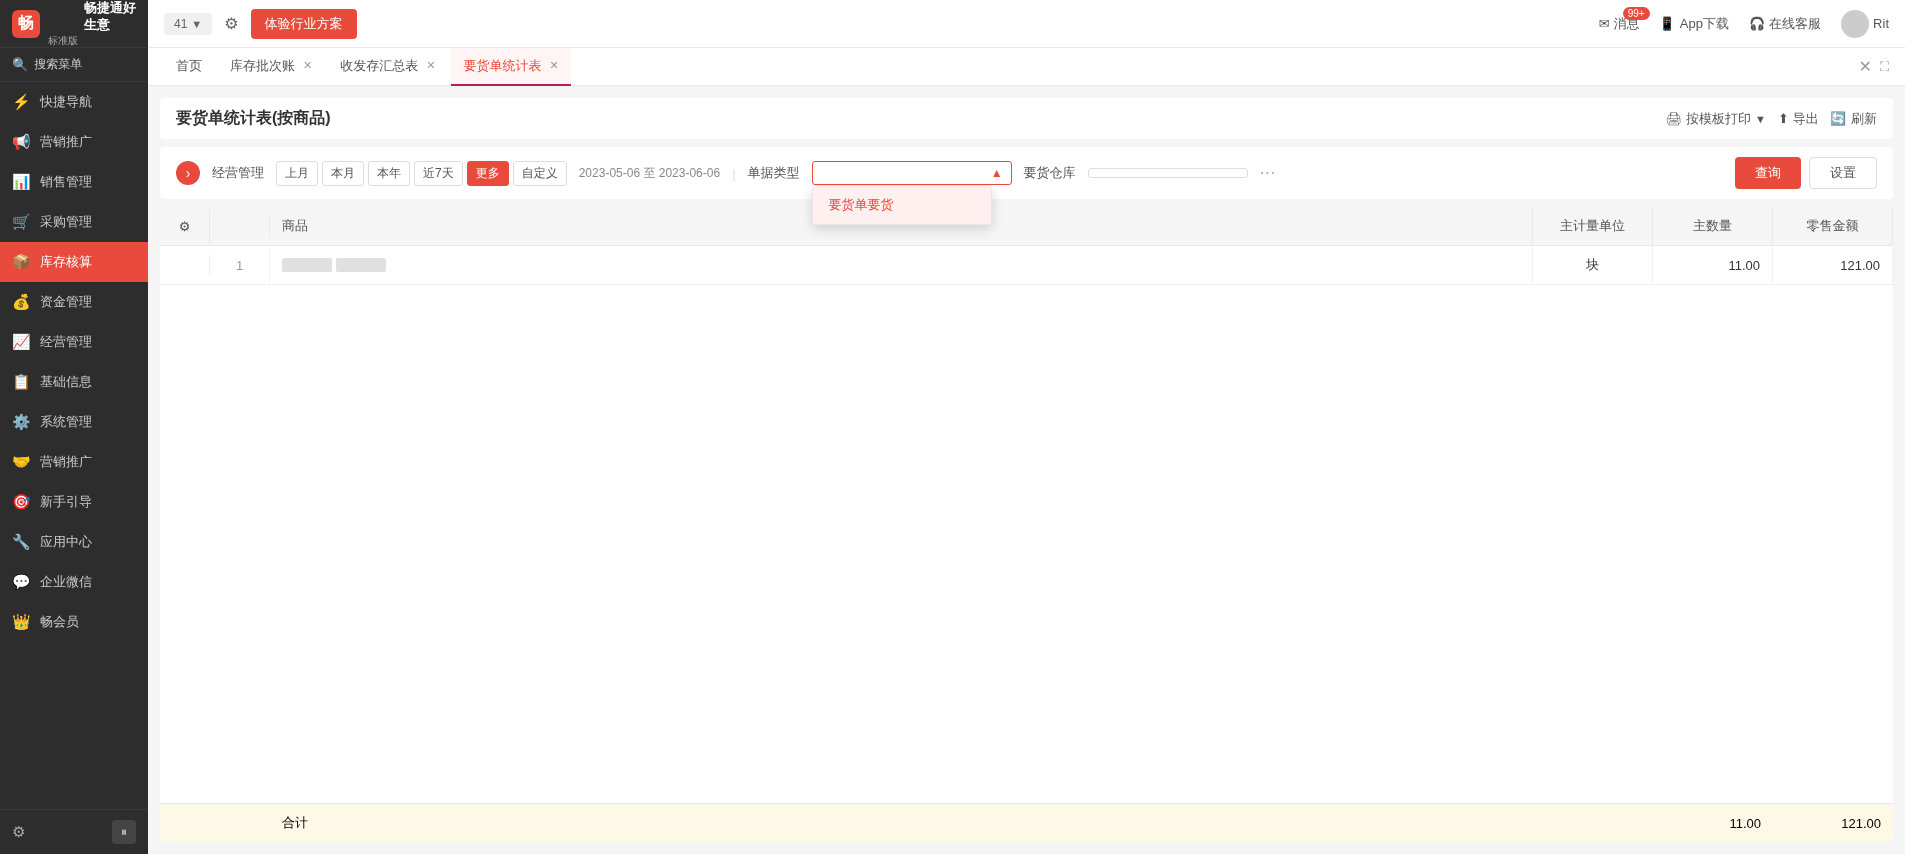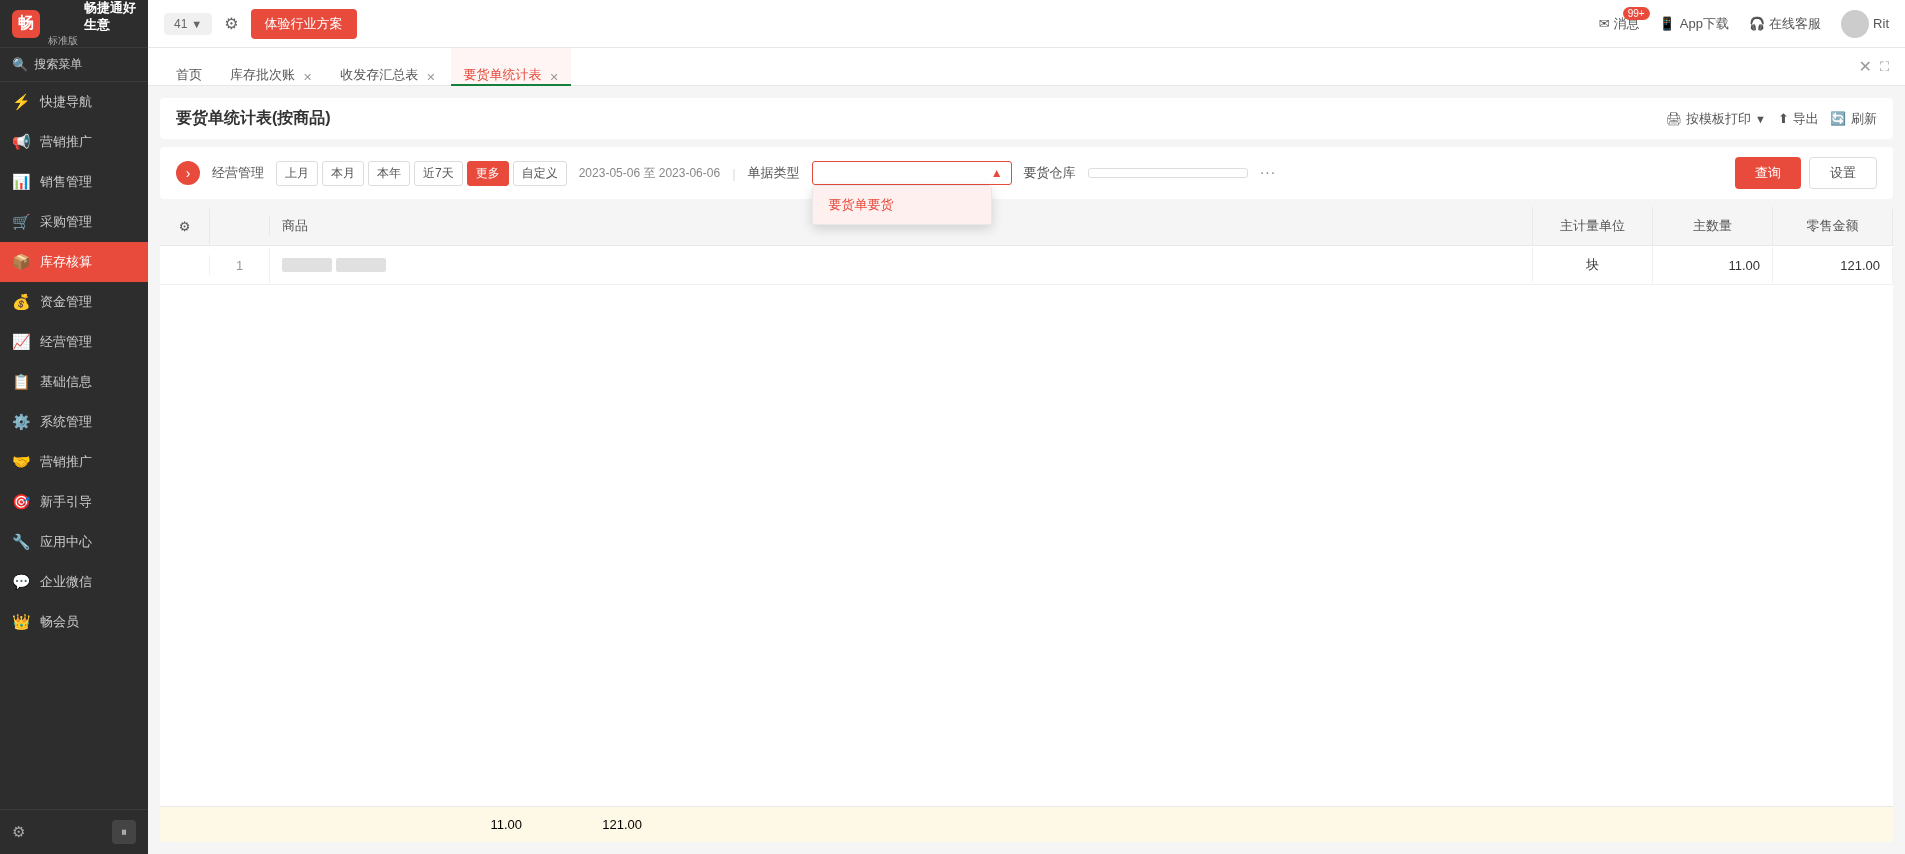--- a/index.html
+++ b/index.html
@@ -143,31 +143,31 @@
       border-bottom: 1px solid #e8e8e8;
       display: flex;
       align-items: center;
       padding: 0 16px;
       height: 38px;
       gap: 4px;
       position: relative;
     }
     .tab {
       display: flex;
-      align-items: flex-end;
+      align-items: center;
       padding: 0 12px;
       height: 38px;
       font-size: 13px;
       color: #555;
       cursor: pointer;
       border-bottom: 2px solid transparent;
       white-space: nowrap;
       gap: 4px;
     }
-    .tab.active { color: #e84b3c; border-bottom: 2px solid #15803d; background: #fff5f5; }
+    .tab.active { color: #e84b3c; border-bottom: 2px solid #be185d; background: #fff5f5; }
     .tab-close { font-size: 11px; color: #999; margin-left: 4px; }
     .tabbar-window-controls { margin-left: auto; display: flex; gap: 8px; align-items: center; color: #999; font-size: 16px; cursor: pointer; }
 
     
     .page { flex: 1; background: #f5f5f5; overflow: hidden; display: flex; flex-direction: column; padding: 12px; }
 
     .page-header {
       background: #fff;
       border-radius: 4px;
       padding: 10px 16px;
@@ -561,20 +561,23 @@
           </div>
           <div class="table-cell td-unit">块</div>
           <div class="table-cell td-qty">11.00</div>
           <div class="table-cell td-amount">121.00</div>
         </div>
       </div>
 
       <div class="table-footer">
         <div style="width:50px;"></div>
         <div style="width:60px;"></div>
+        <div style="flex:2;min-width:180px;">
+          <span>合计</span>
+        </div>
         <div style="width:120px;"></div>
         <div class="footer-qty" style="width:120px;text-align:right;">11.00</div>
         <div class="footer-amount" style="width:120px;text-align:right;">121.00</div>
       </div>
     </div>
 
   </div>
 </div>
 
 </body></html>

